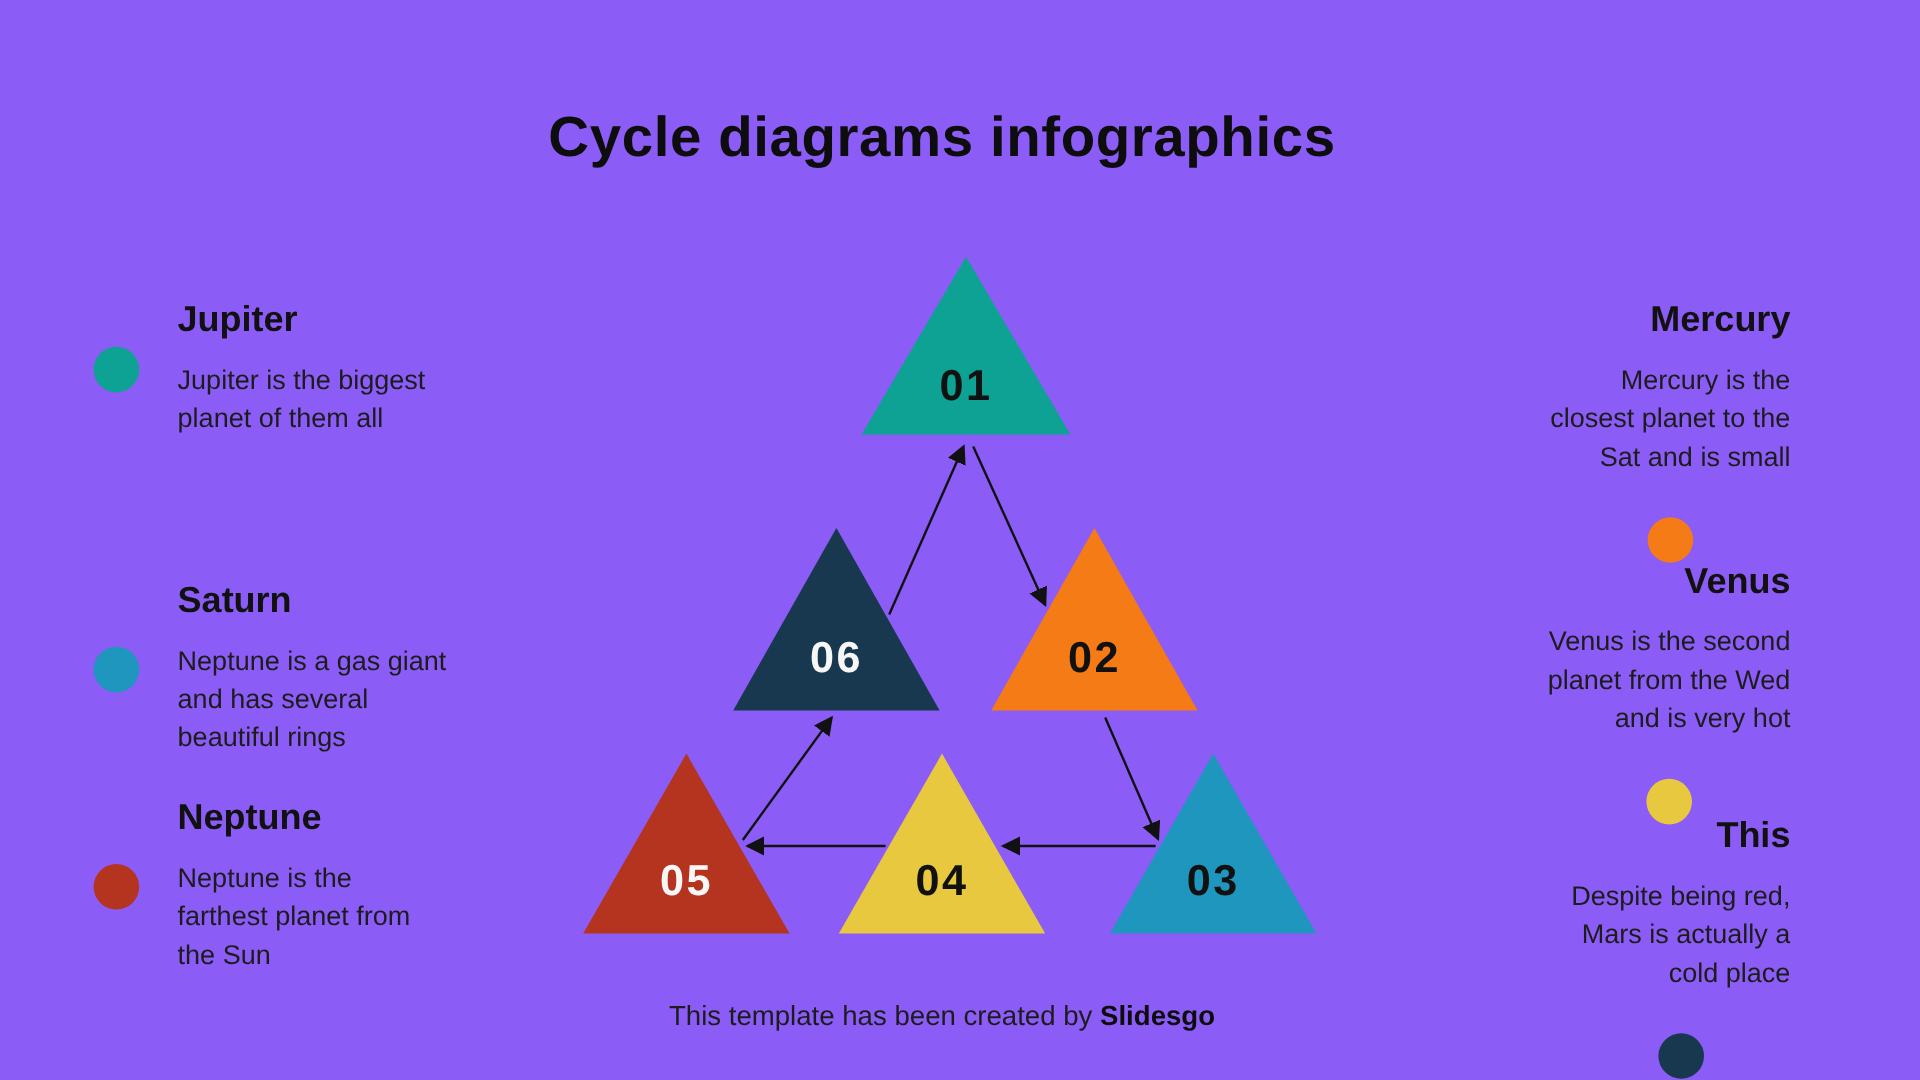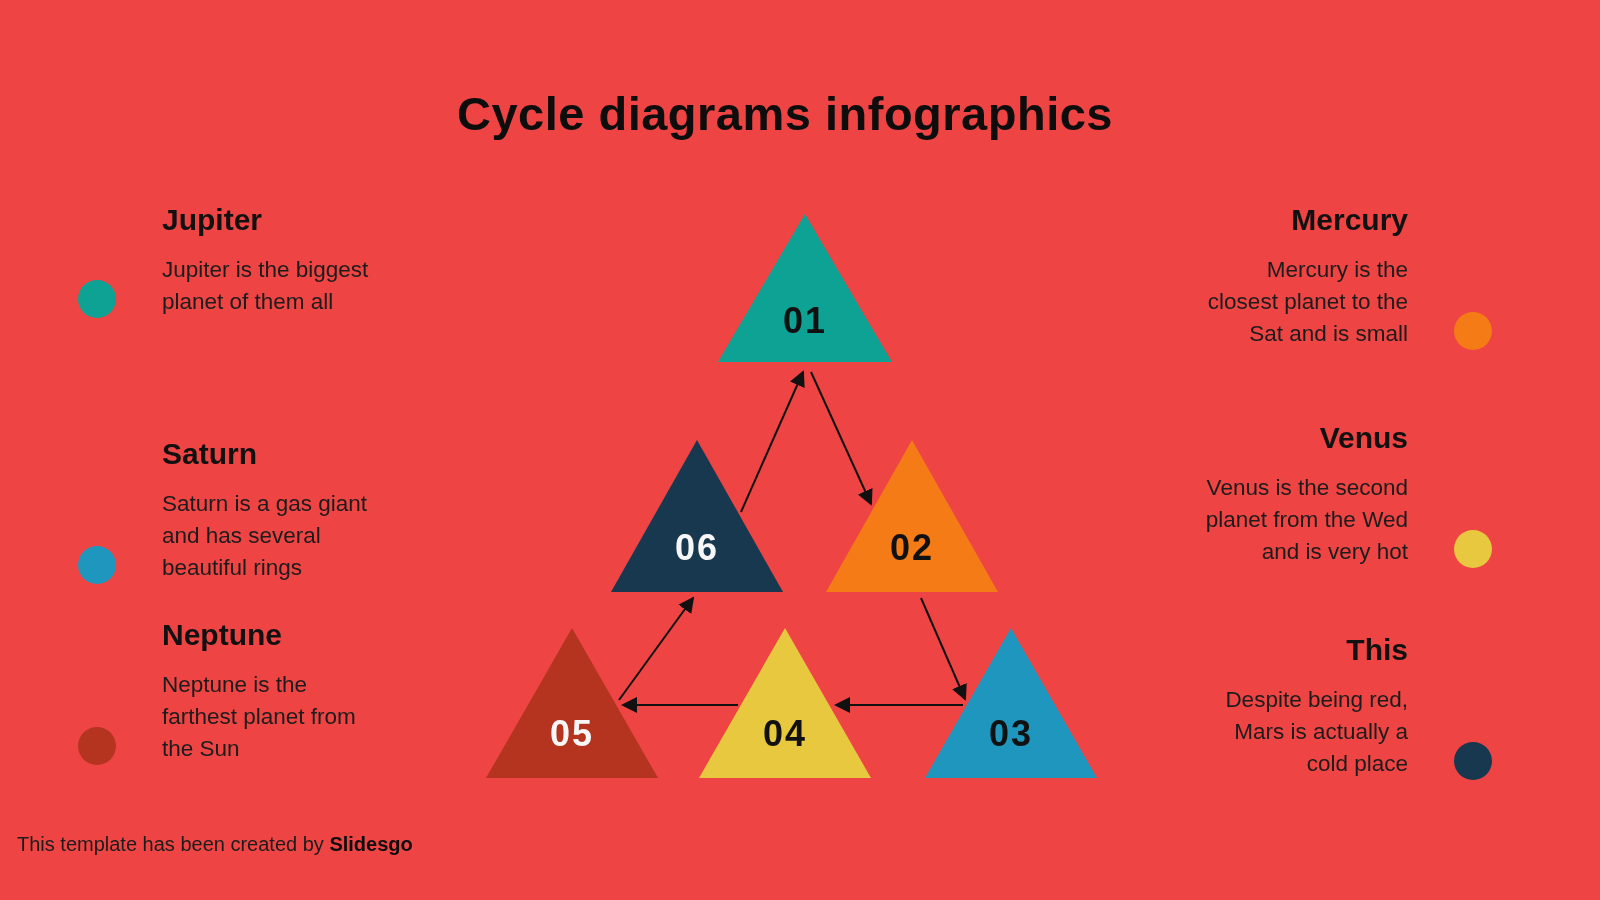--- a/index.html
+++ b/index.html
@@ -5,42 +5,43 @@
   html, body {
     margin: 0;
     padding: 0;
     background: #ffffff;
     font-family: "Liberation Sans", "DejaVu Sans", sans-serif;
   }
   .slide {
     position: relative;
     width: 1600px;
     height: 900px;
-    background: #ef4444;
+    background: #8b5cf6;
     overflow: hidden;
   }
   .title {
     position: absolute;
     top: 86px;
     left: 0;
     width: 1570px;
     text-align: center;
     font-size: 47px;
     font-weight: 800;
     letter-spacing: 0.5px;
     color: #0d0d0d;
   }
   .item {
     position: absolute;
     display: flex;
-    gap: 46px;
-    align-items: flex-end;
+    gap: 32px;
+    align-items: center;
+    margin-top: 47px;
   }
   .item-left  { left: 78px; }
-  .item-right { right: 108px; flex-direction: row; text-align: right; }
+  .item-right { right: 108px; flex-direction: column; text-align: right; }
   .dot {
     width: 38px; height: 38px;
     border-radius: 50%;
     margin-top: 2px;
     flex: 0 0 auto;
   }
   .item h2 {
     margin: 0 0 16px 0;
     font-size: 30px;
     font-weight: 700;
@@ -67,24 +68,23 @@
   .arrow {
     stroke: #111111;
     stroke-width: 2;
     fill: none;
   }
   .footer {
     position: absolute;
     top: 833px;
     left: 0;
     width: 1570px;
-    text-align: left;
-    font-size: 20px;
+    text-align: center;
+    font-size: 23px;
     color: #1c1c1c;
-    margin-left: 17px;
   }
   .footer b { color: #0d0d0d; }
 </style>
 </head>
 <body>
 
 <div class="slide">
 
   <div class="title">Cycle diagrams infographics</div>
 
@@ -94,21 +94,21 @@
       <h2>Jupiter</h2>
       <div class="desc">Jupiter is the biggest
 planet of them all</div>
     </div>
   </div>
 
   <div class="item item-left" style="top:436px">
     <div class="dot" style="background: rgb(30, 150, 190);"></div>
     <div class="content">
       <h2>Saturn</h2>
-      <div class="desc">Saturn is a gas giant
+      <div class="desc">Neptune is a gas giant
 and has several
 beautiful rings</div>
     </div>
   </div>
 
   <div class="item item-left" style="top:617px">
     <div class="dot" style="background: rgb(181, 52, 31);"></div>
     <div class="content">
       <h2>Neptune</h2>
       <div class="desc">Neptune is the

